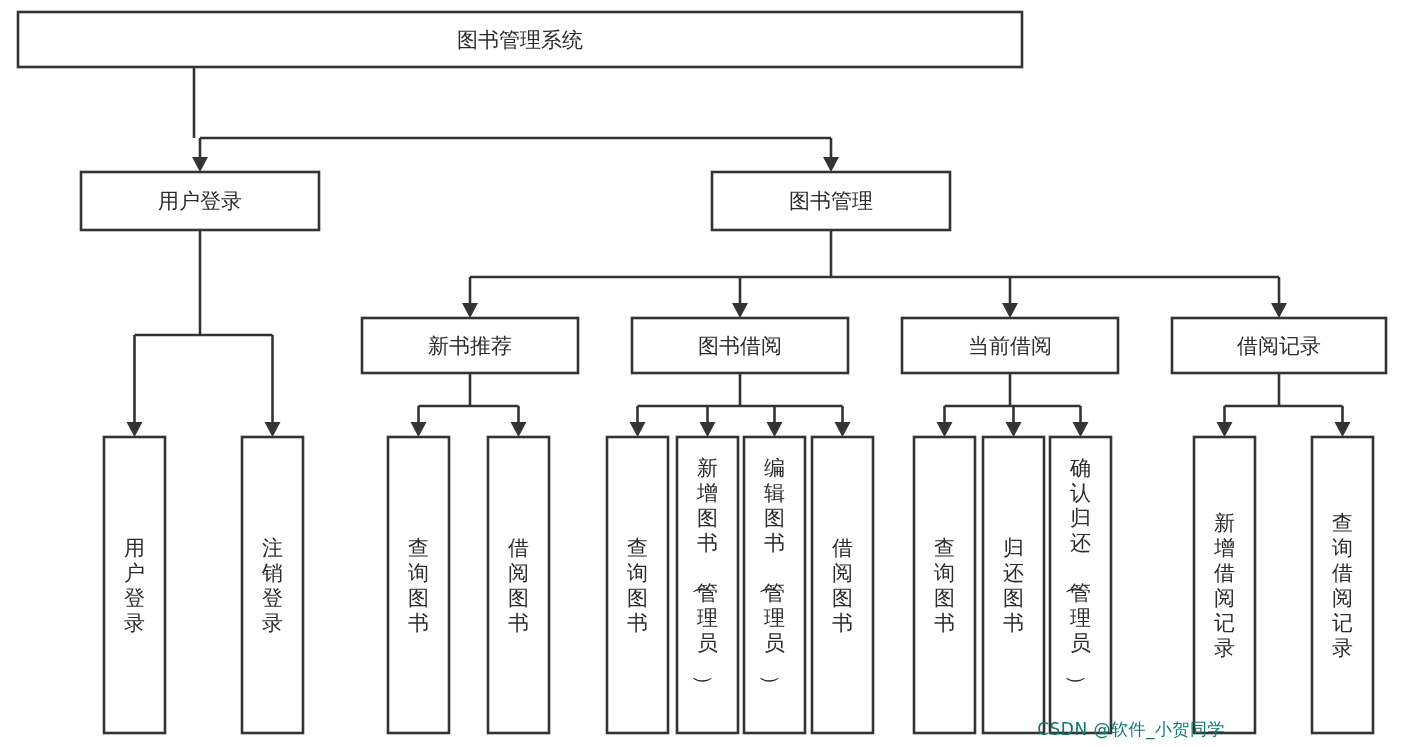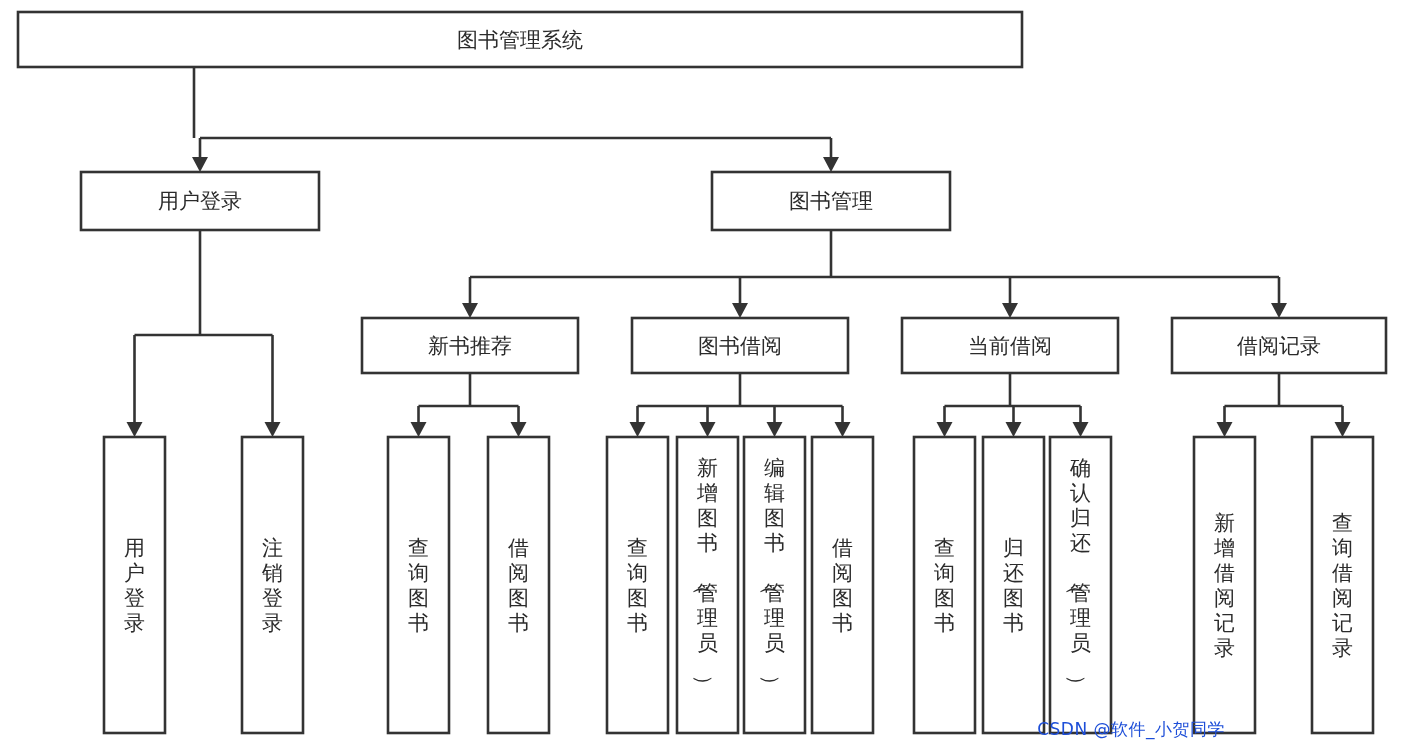--- a/index.html
+++ b/index.html
@@ -49,21 +49,21 @@
   }
   .arrow-head {
     fill: #333333;
   }
   .watermark {
     position: absolute;
     right: 8px;
     bottom: 6px;
     font-family: "DejaVu Sans", "Liberation Sans", sans-serif;
     font-size: 17px;
-    color: #1d4ed8;
+    color: #0f766e;
     letter-spacing: 0.5px;
     white-space: nowrap;
     user-select: none;
   }
 </style>
 </head>
 <body>
 
 <div id="diagram-root">
   <svg id="flowchart" viewBox="0 0 1405 747" xmlns="http://www.w3.org/2000/svg">

